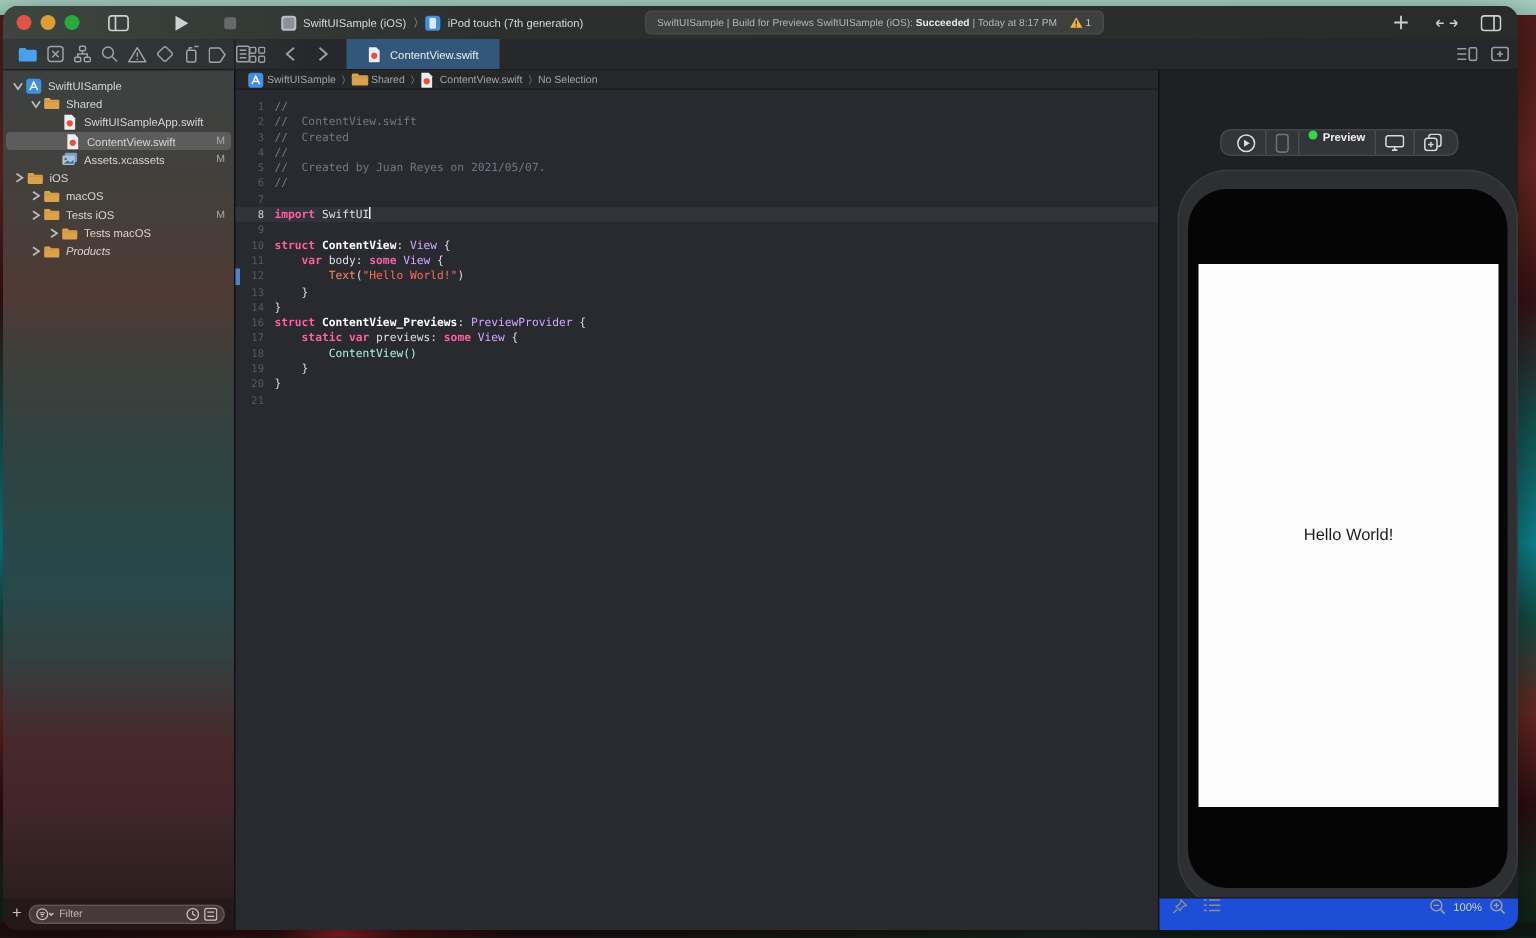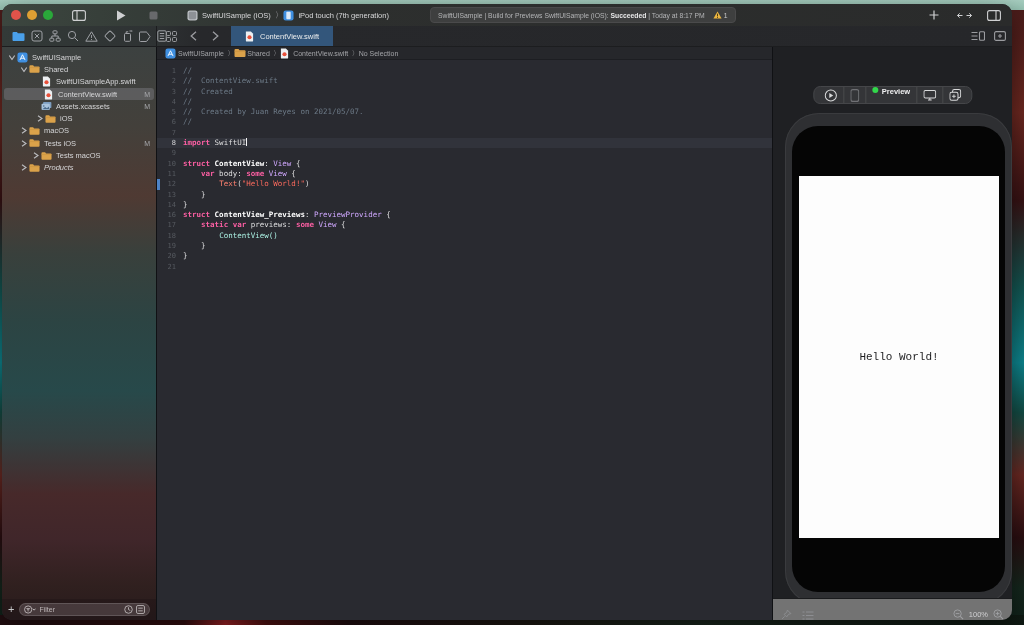--- a/index.html
+++ b/index.html
@@ -84,26 +84,26 @@
   
   .preview{width:240px;flex:0 0 240px;position:relative;background:#1f2023;border-left:1px solid #101114;}
   .pv-pill{position:absolute;left:50%;transform:translateX(-50%);top:39px;height:18px;display:flex;align-items:center;
     background:#343538;border:1px solid #454649;border-radius:7px;padding:0 4px;color:#d9dadb;}
   .pv-seg{display:flex;align-items:flex-start;gap:4px;padding:0 6px;height:100%;}
   .pv-seg + .pv-seg{border-left:1px solid #4a4b4d;}
   .pv-label{font-size:7.5px;color:#f0f0f1;font-weight:700;}
   .greendot{width:6px;height:6px;border-radius:50%;background:#32d74b;display:inline-block;}
   .dim{color:#707175;}
   .device{position:absolute;left:12px;top:66px;width:227px;height:492px;background:#2e2f32;border-radius:34px;
-    box-shadow:inset 0 0 0 1px #3a3b3e;font-family:Liberation Mono, monospace;}
+    box-shadow:inset 0 0 0 1px #3a3b3e;}
   .device-screen{position:absolute;left:7px;top:13px;right:7px;bottom:13px;background:#050505;border-radius:26px;overflow:hidden;}
   .app-screen{position:absolute;left:7px;top:50px;right:6px;bottom:54px;background:#fdfdfd;display:flex;align-items:center;justify-content:center;}
   .hello{font-size:11px;color:#1c1c1e;}
-  .pv-bottom{position:absolute;left:0;right:0;bottom:0;height:22px;background:#737373;border-top:1px solid #1a1b1d;
-    display:flex;align-items:flex-end;padding:0 8px;color:#8d8e92;gap:10px;margin-top:12px;}
+  .pv-bottom{position:absolute;left:0;right:0;bottom:0;height:22px;background:#1d4ed8;border-top:1px solid #1a1b1d;
+    display:flex;align-items:flex-start;padding:0 8px;color:#8d8e92;gap:10px;margin-top:12px;}
   .pv-zoom{margin-left:auto;display:flex;align-items:center;gap:5px;font-size:7.5px;color:#d0d0d2;}
   .icon-btn{display:inline-flex;align-items:center;justify-content:center;}
 </style>
 </head>
 <body>
 
 <div class="wallpaper">
     <div class="bottomstrip"></div>
   </div>
 
@@ -341,21 +341,21 @@
               <svg width="12" height="10" viewBox="0 0 12 10">
                 <rect x="2.3" y="0.5" width="9" height="6.8" rx="1" fill="#7d9ec0"></rect>
                 <rect x="0.6" y="2.5" width="9" height="6.8" rx="1" fill="#a9c3dd" stroke="#5c7florida" stroke-width="0"></rect>
                 <circle cx="3" cy="5" r="0.9" fill="#4a6b8c"></circle>
                 <path d="M1.5 8.5 L4.5 6 L6.5 7.5 L8.5 5.5 L9 8.5 Z" fill="#4a6b8c"></path>
               </svg>
             </span>
             <span class="t-label">Assets.xcassets</span>
             <span class="t-badge">M</span>
           </div>
-          <div class="tree-row" style="padding-left: 34px;">
+          <div class="tree-row" style="padding-left: 7px;">
             <span class="disc">
               <svg width="6" height="7" viewBox="0 0 6 7">
                 <path d="M1 0.8 L5 3.5 L1 6.2" stroke="currentColor" stroke-width="1.2" fill="none"></path>
               </svg>
             </span>
             <span class="t-icon">
               <svg width="12" height="10" viewBox="0 0 12 10">
                 <path d="M0.5 2 q0 -1 1 -1 h3 l1 1.2 h5 q1 0 1 1 v4.8 q0 1 -1 1 h-9 q-1 0 -1 -1 Z" fill="#dba24a"></path>
                 <path d="M0.5 3.4 h11" stroke="#c8913e" stroke-width="0.6"></path>
               </svg>

